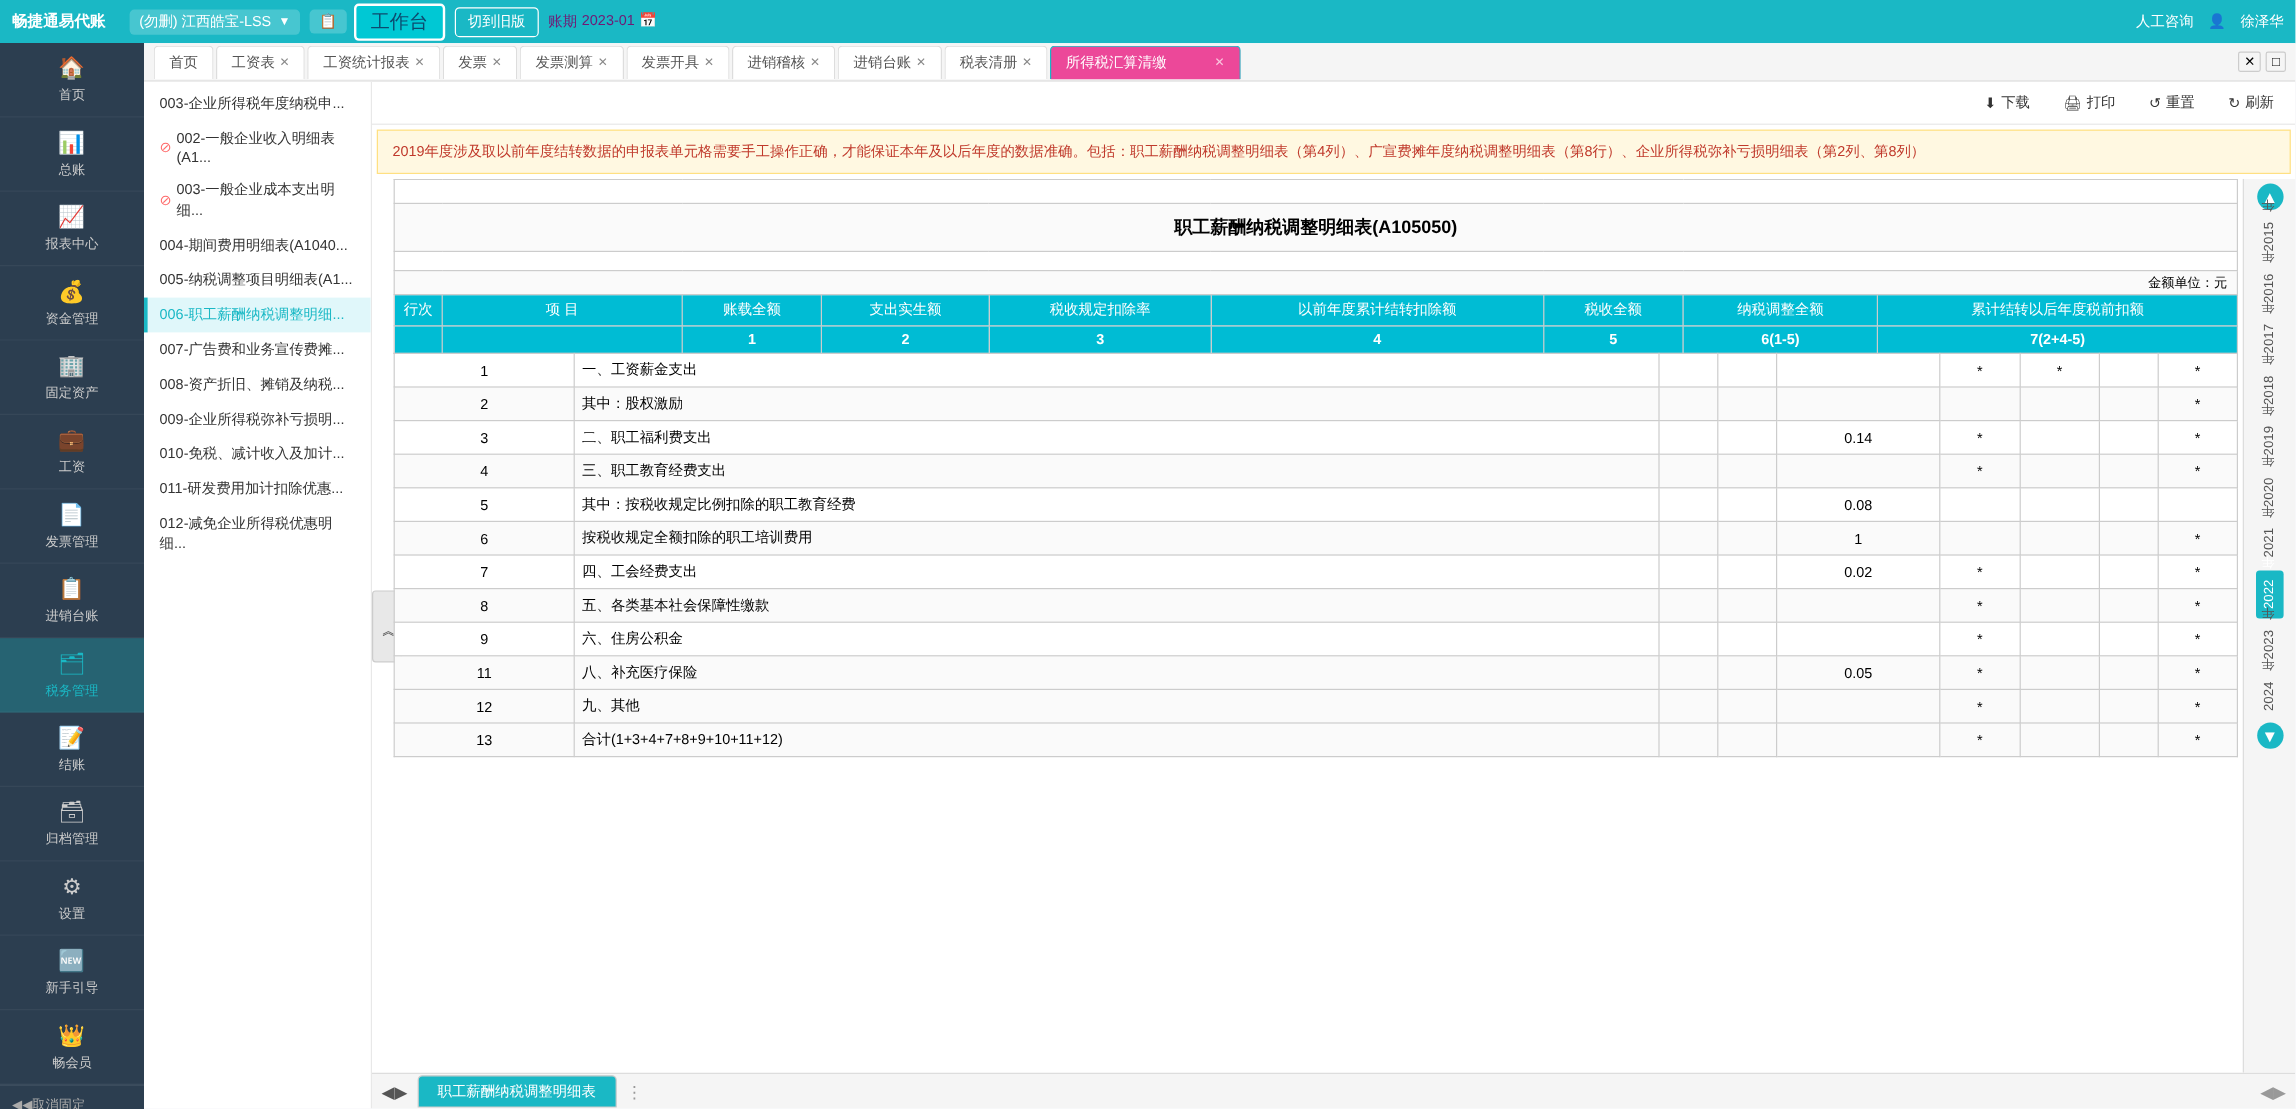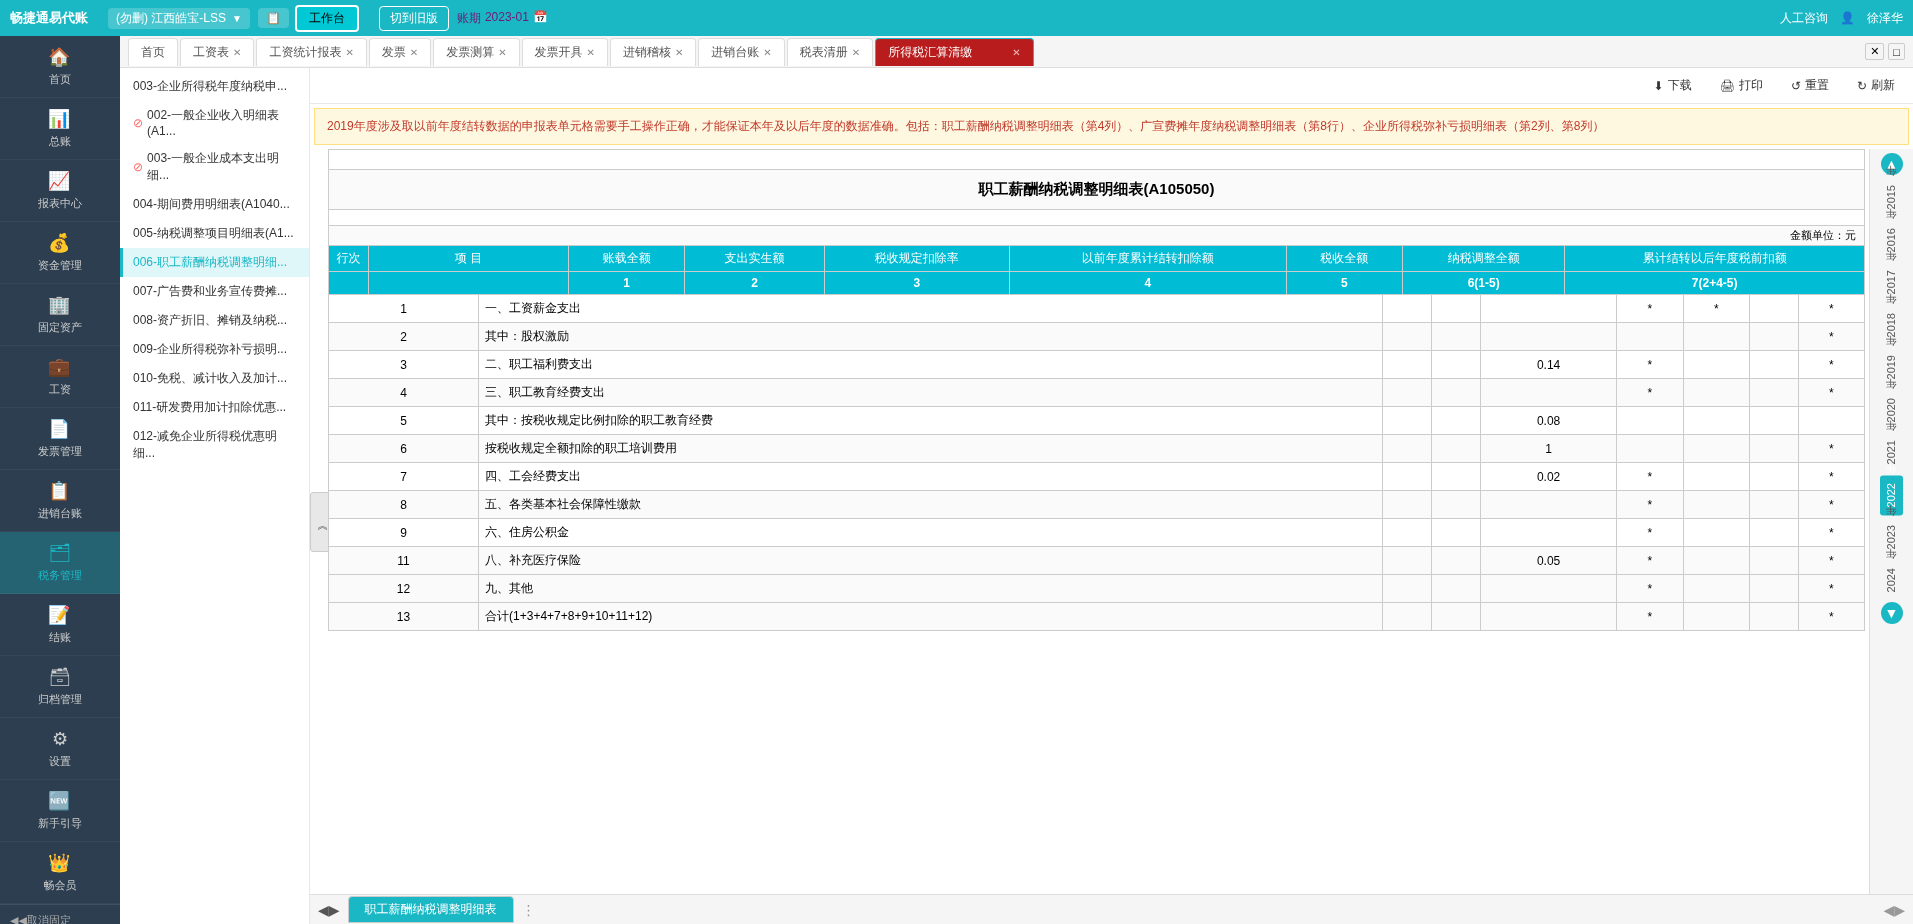--- a/index.html
+++ b/index.html
@@ -17,22 +17,22 @@
     .company-selector {
       display: flex; align-items: center; background: rgba(255,255,255,0.2); border-radius: 4px;
       padding: 2px 8px; color: white; font-size: 12px; cursor: pointer; margin-right: 8px;
     }
     .company-selector .chevron { margin-left: 6px; font-size: 10px; }
     .header-icon-btn {
       background: rgba(255,255,255,0.2); border: none; border-radius: 4px; color: white;
       padding: 3px 8px; margin-right: 6px; cursor: pointer; font-size: 12px;
     }
     .workbench-btn {
-      background: #00c8d4; border: 2px solid white; border-radius: 4px; color: #000000;
-      padding: 3px 12px; font-size: 12px; cursor: pointer; margin-right: 20px;
+      background: #00c8d4; border: 2px solid white; border-radius: 4px; color: #0c4a6e;
+      padding: 3px 12px; font-size: 16px; cursor: pointer; margin-right: 8px;
     }
     .old-version-btn {
       background: transparent; border: 1px solid white; border-radius: 4px; color: white;
       padding: 3px 10px; font-size: 12px; cursor: pointer; margin-right: 8px;
     }
     .account-period { color: #701a75; font-size: 12px; display: flex; align-items: flex-start; gap: 4px; }
     .header-right { margin-left: auto; display: flex; align-items: center; gap: 12px; color: white; font-size: 12px; }
     .header-right span { cursor: pointer; }
 
     
@@ -58,21 +58,21 @@
     
     .tab-bar {
       display: flex; align-items: center; background: #f5f5f5; border-bottom: 1px solid #ddd;
       height: 32px; padding: 0 8px; flex-shrink: 0; overflow-x: auto;
     }
     .tab {
       display: flex; align-items: center; padding: 0 12px; height: 28px; border: 1px solid #ddd;
       border-bottom: none; border-radius: 4px 4px 0 0; background: #fff; margin-right: 2px;
       cursor: pointer; font-size: 12px; color: #555; white-space: nowrap; gap: 4px;
     }
-    .tab.active { background: #b91c1c; color: white; border-color: #1ab8c5; gap: 40px; }
+    .tab.active { background: #ec4899; color: white; border-color: #1ab8c5; gap: 40px; }
     .tab .close-x { font-size: 10px; color: inherit; opacity: 0.7; cursor: pointer; }
     .tab-close-btns { margin-left: auto; display: flex; gap: 4px; }
     .tab-close-btns button { background: none; border: 1px solid #ccc; border-radius: 2px; cursor: pointer; padding: 1px 4px; font-size: 11px; }
 
     
     .page-body { display: flex; flex: 1; overflow: hidden; }
 
     
     .left-menu {
       width: 190px; flex-shrink: 0; background: #fff; border-right: 1px solid #e8e8e8;

